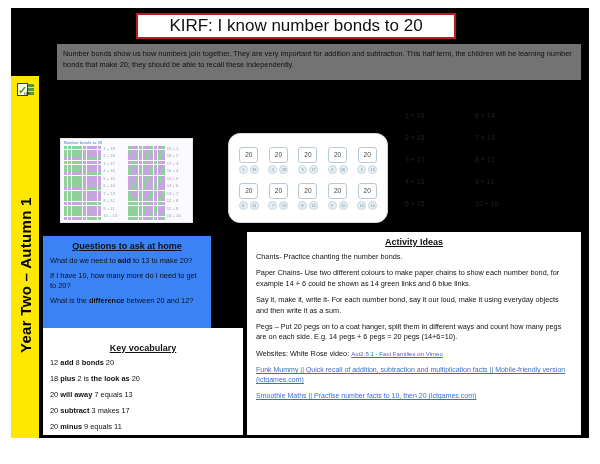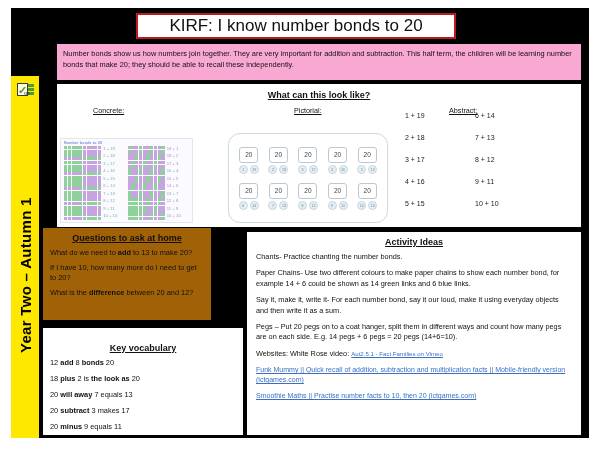--- a/index.html
+++ b/index.html
@@ -133,21 +133,21 @@
     white-space: nowrap;
   }
 
   
   .intro-box {
     position: absolute;
     left: 57px;
     top: 44px;
     width: 524px;
     height: 36px;
-    background: #f9a8d4;
+    background: #737373;
     box-sizing: border-box;
     padding: 4px 6px 2px 6px;
   }
   .intro-text {
     font-size: 7.4px;
     line-height: 11px;
     color: #111;
   }
 
   
@@ -303,24 +303,24 @@
   .ab-cell {
     width: 70px;
     font-size: 7px;
     color: #222;
   }
 
   
   .questions-box {
     position: absolute;
     left: 43px;
-    top: 228px;
+    top: 236px;
     width: 168px;
     height: 92px;
-    background: #a16207;
+    background: #3b82f6;
     box-sizing: border-box;
     padding: 5px 7px;
   }
   .box-title {
     text-align: center;
     font-size: 9px;
     font-weight: bold;
     text-decoration: underline;
     color: #111;
     margin-bottom: 5px;
@@ -402,28 +402,20 @@
   </div>
 
   <div class="title-box">
     <div class="title-text">KIRF: I know number bonds to 20</div>
   </div>
 
   <div class="intro-box">
     <div class="intro-text">Number bonds show us how numbers join together. They are very important for addition and subtraction. This half term, the children will be learning number bonds that make 20; they should be able to recall these independently.</div>
   </div>
 
-  <div class="look-box">
-    <div class="look-title">What can this look like?</div>
-    <div class="col-heads">
-      <div class="col-head ch-concrete">Concrete:</div>
-      <div class="col-head ch-pictorial">Pictorial:</div>
-      <div class="col-head ch-abstract">Abstract:</div>
-    </div>
-  </div>
 
   <div class="concrete">
     <div class="concrete-title">Number bonds to 20</div>
     <div class="concrete-body">
       <div class="grid-block" id="grid-left">
           <i class="g-green"></i>
           <i class="g-green"></i>
           <i class="g-green"></i>
           <i class="g-green"></i>
           <i class="g-green"></i>

